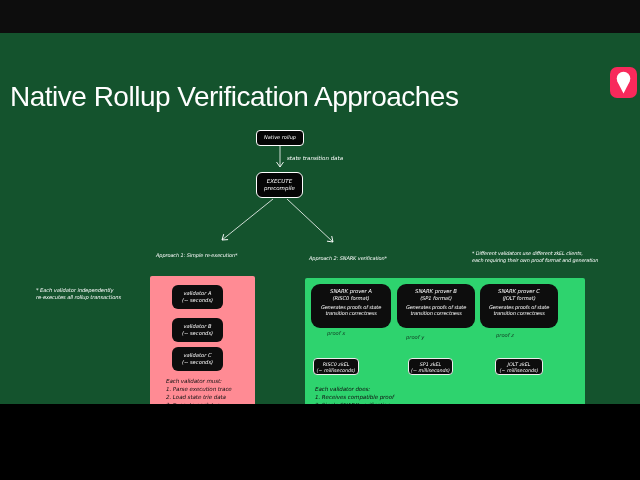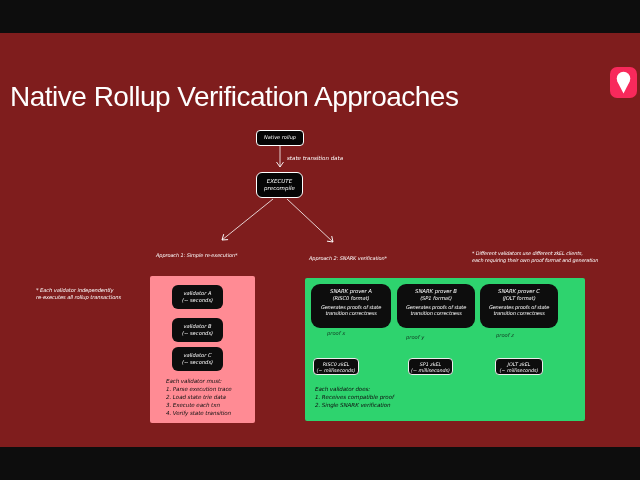--- a/index.html
+++ b/index.html
@@ -1,16 +1,16 @@
 <!DOCTYPE html>
 <html><head>
 <meta charset="utf-8">
 <style>
   html,body{margin:0;padding:0;background:#000;}
-  .stage{position:relative;width:640px;height:480px;background:#7f1d1d;overflow:hidden;
+  .stage{position:relative;width:640px;height:404px;background:#14532d;overflow:hidden;
          font-family:"DejaVu Sans",sans-serif;text-decoration:underline;}
   .band{position:absolute;left:0;width:640px;height:33px;background:#0d0d0d;}
   .band.top{top:0;} .band.bottom{top:447;top:447px;}
   .nw{white-space:nowrap;}
   .slide-title{position:absolute;left:10px;top:82px;color:#fff;
       font-family:"Liberation Sans",sans-serif;font-size:28px;letter-spacing:-0.5px;line-height:30px;}
   .logo{position:absolute;left:610px;top:67px;width:27px;height:31px;border-radius:7px;}
   .hand{font-family:"DejaVu Sans",sans-serif;font-style:italic;color:#fff;}
   
   .node{position:absolute;background:#050505;border:1px solid #fff;color:#fff;text-align:center;}

